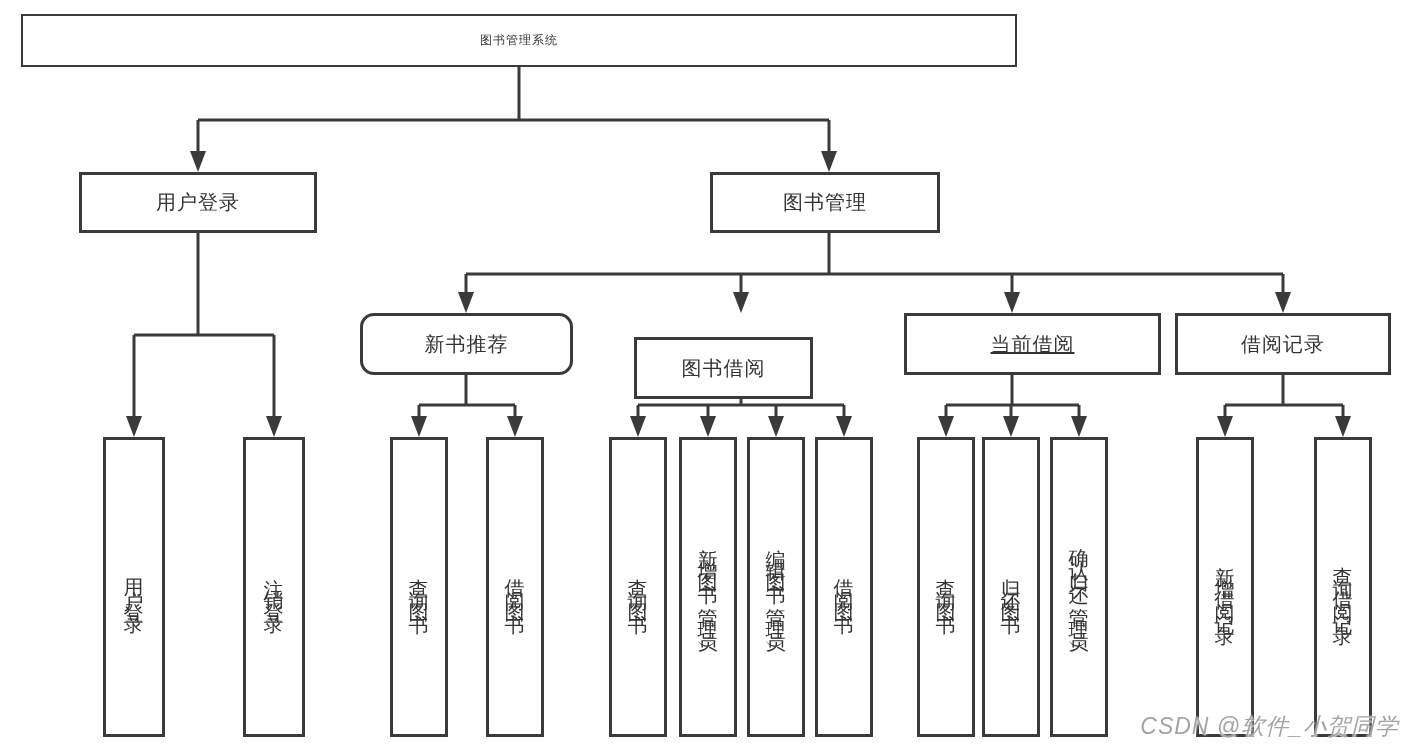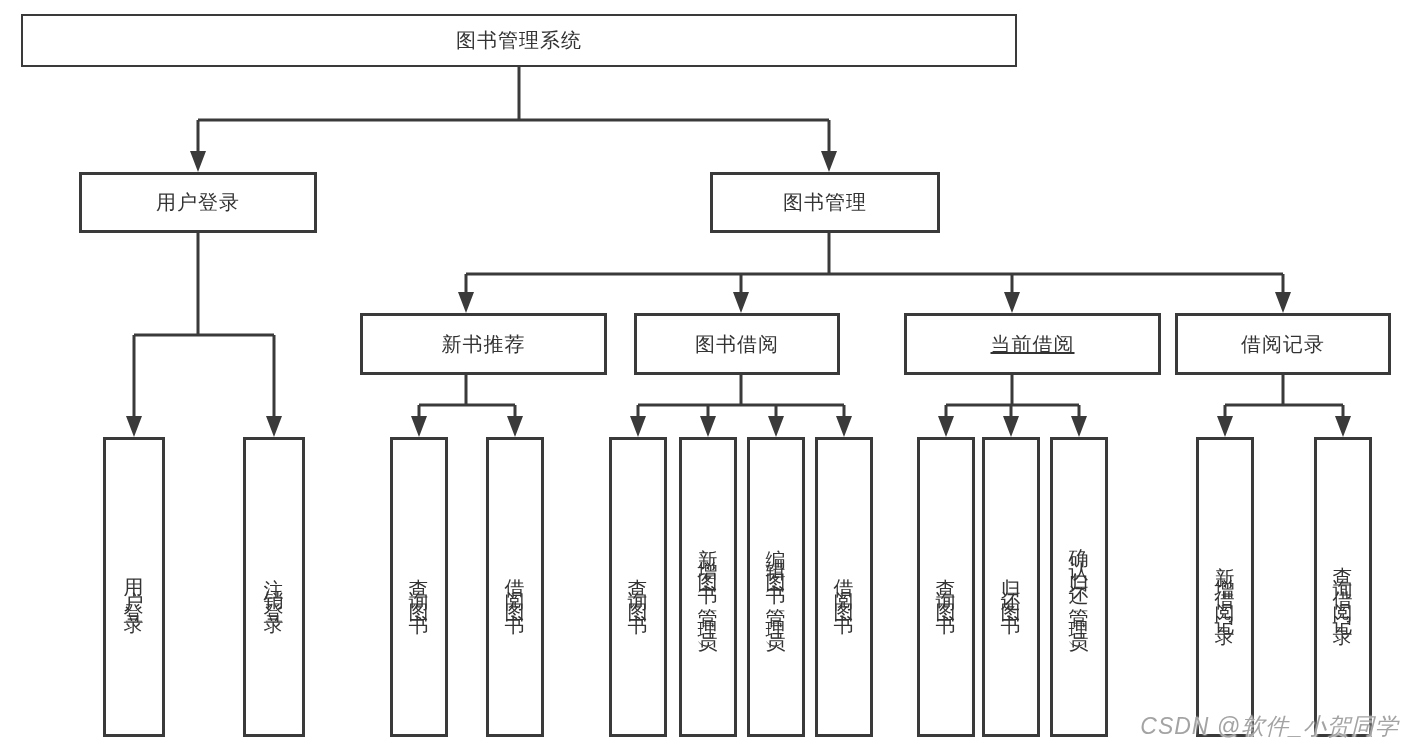--- a/index.html
+++ b/index.html
@@ -35,21 +35,21 @@
     font-size: 20px;
     letter-spacing: 1px;
     z-index: 2;
   }
   .box.root {
     left: 21px;
     top: 14px;
     width: 996px;
     height: 53px;
     border-width: 2px;
-    font-size: 20px;
+    font-size: 12px;
   }
   .box.lvl2 { top: 172px; height: 61px; }
   .box.lvl3 { top: 313px; height: 62px; }
   .box.leaf { top: 437px; height: 300px; }
   .vtext {
     writing-mode: vertical-lr;
     text-orientation: mixed;
     letter-spacing: 12px;
     font-size: 20px;
     color: #333333;
@@ -94,22 +94,22 @@
       M938 416 L954 416 L946 437 Z  M1003 416 L1019 416 L1011 437 Z
       M1071 416 L1087 416 L1079 437 Z
       M1217 416 L1233 416 L1225 437 Z  M1335 416 L1351 416 L1343 437 Z"></path>
   </svg>
 
   <div class="box root">图书管理系统</div>
 
   <div class="box lvl2" style="left:79px; width:238px;">用户登录</div>
   <div class="box lvl2" style="left:710px; width:230px;">图书管理</div>
 
-  <div class="box lvl3" style="left:360px; width:247px;">新书推荐</div>
-  <div class="box lvl3" style="left:634px; width:206px;">图书借阅</div>
+  <div class="box lvl3" style="left:360px; width:213px;border-radius:14px;">新书推荐</div>
+  <div class="box lvl3" style="left:634px; width:179px;margin-top:24px;">图书借阅</div>
   <div class="box lvl3" style="left:904px; width:257px;text-decoration:underline;">当前借阅</div>
   <div class="box lvl3" style="left:1175px; width:216px;">借阅记录</div>
 
   <div class="box leaf" style="left:103px; width:62px;">
     <span class="vtext">用户登录</span>
   </div>
   <div class="box leaf" style="left:243px; width:62px;">
     <span class="vtext">注销登录</span>
   </div>
 

